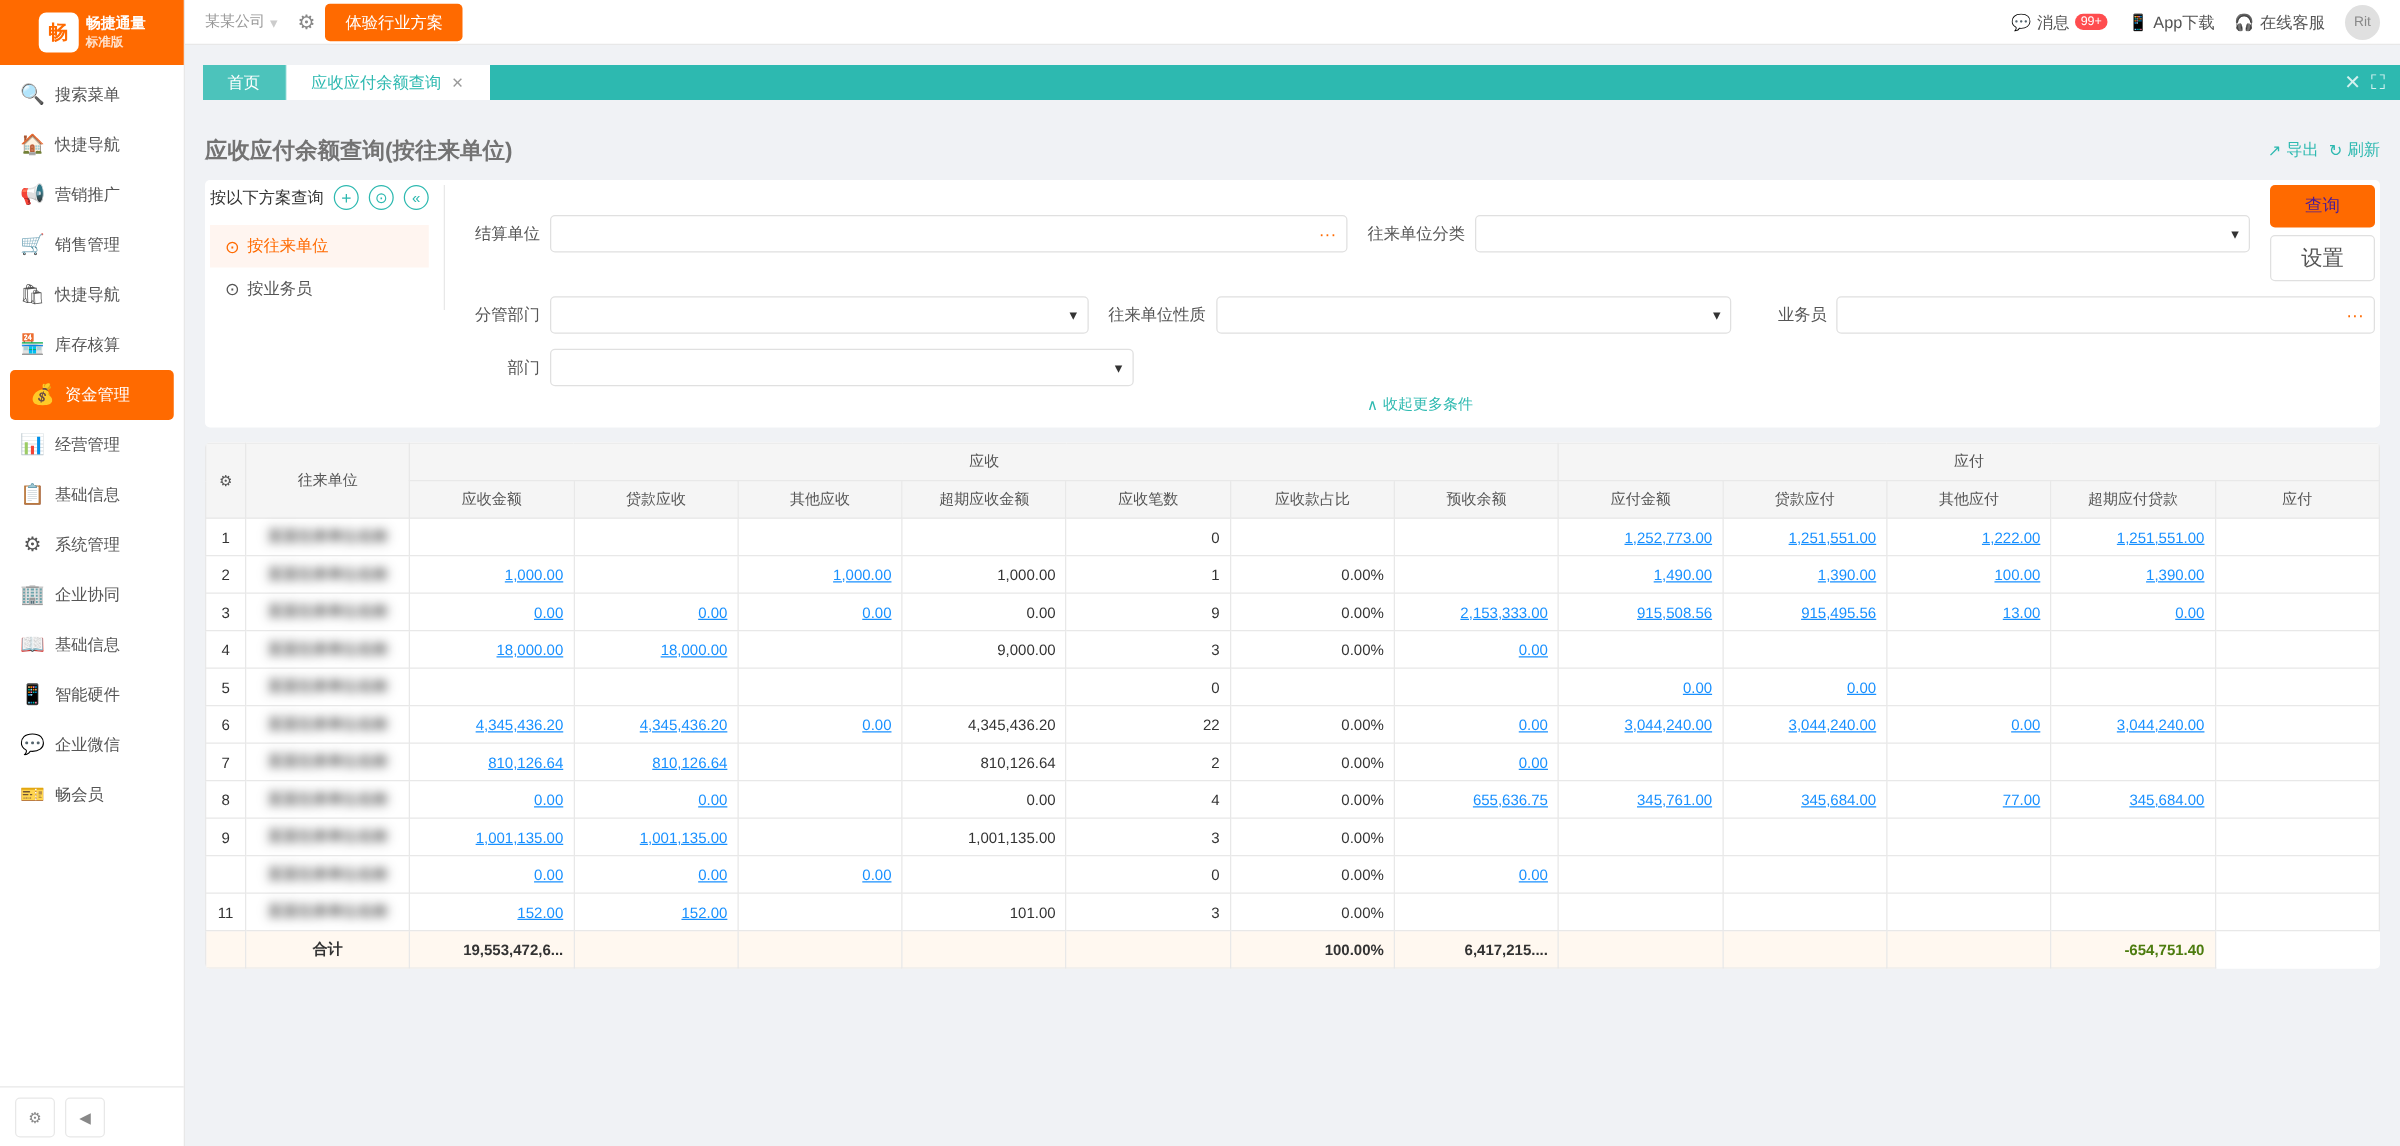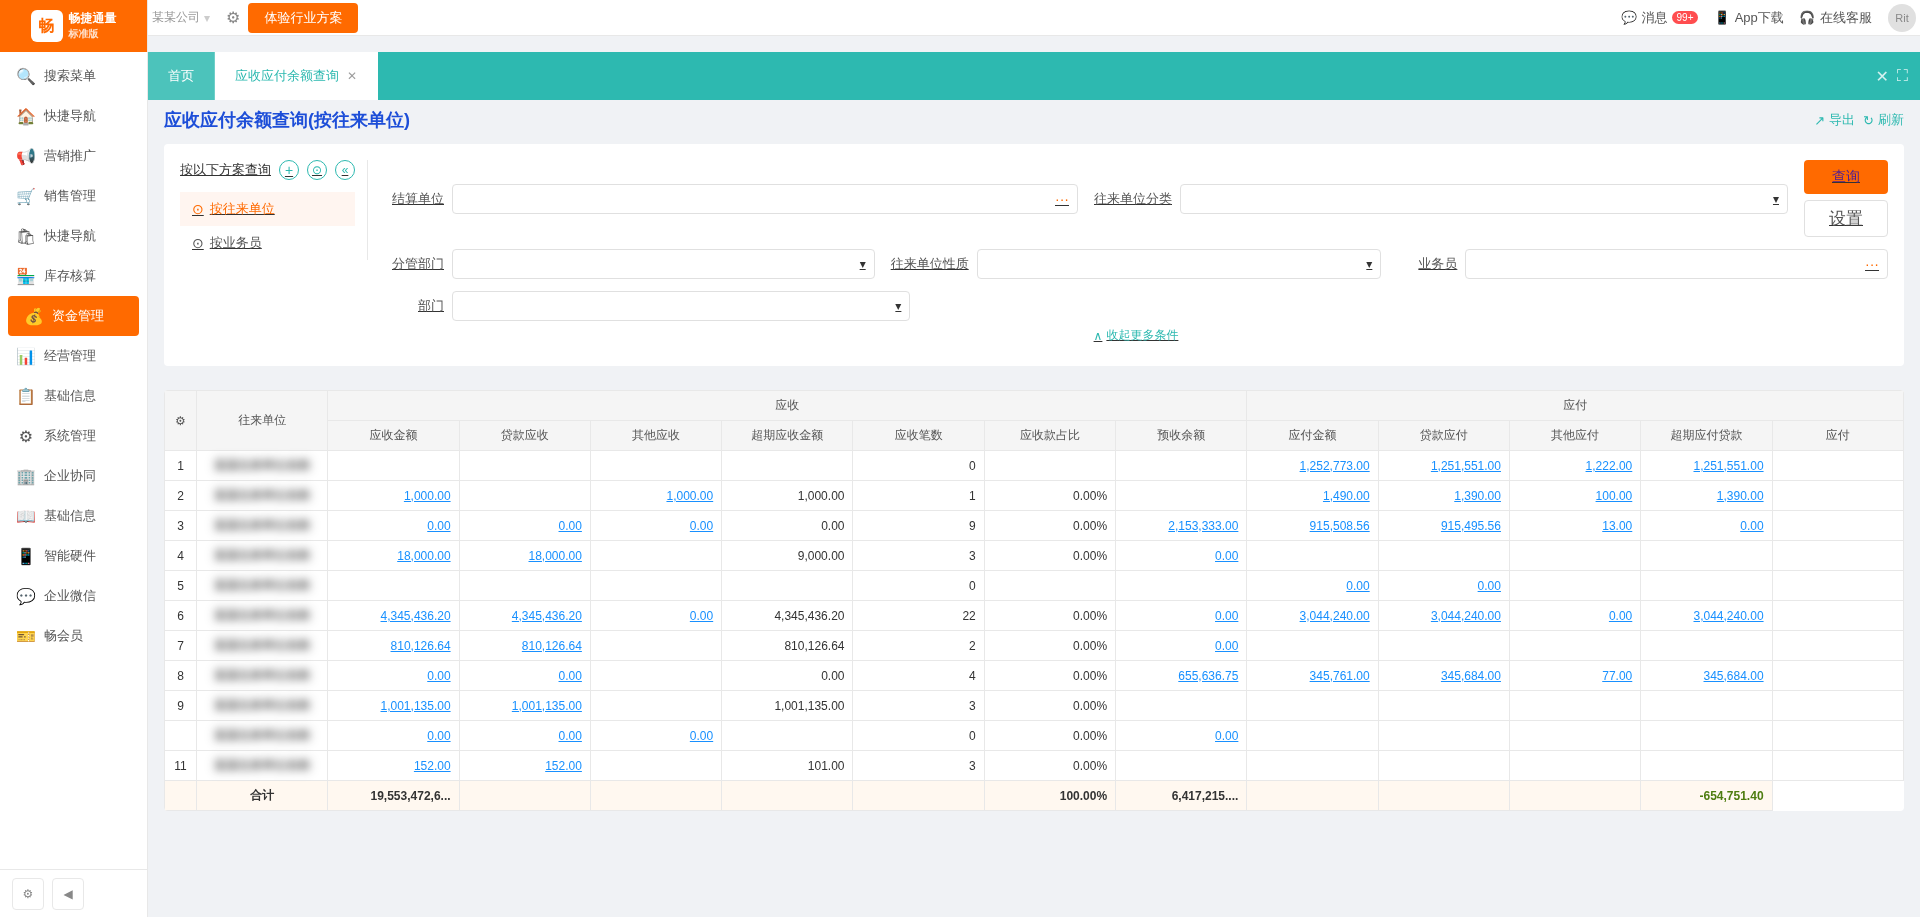--- a/index.html
+++ b/index.html
@@ -36,42 +36,42 @@
     }
     .sidebar-bottom-btn {
       width: 32px; height: 32px; border-radius: 4px; border: 1px solid #e8e8e8;
       display: flex; align-items: center; justify-content: center; cursor: pointer; color: #888;
     }
 
     
     .topbar {
       position: fixed; left: 148px; right: 0; top: 0; height: 36px;
       background: #fff; border-bottom: 1px solid #e8e8e8;
-      display: flex; align-items: center; padding: 0 4px; z-index: 100;
+      display: flex; align-items: center; padding: 0 16px; z-index: 100;
     }
     .topbar-left { display: flex; align-items: center; gap: 8px; flex: 1; }
     .topbar-breadcrumb { color: #999; font-size: 12px; display: flex; align-items: center; gap: 4px; }
     .topbar-breadcrumb .sep { color: #ccc; }
     .topbar-gear { color: #888; cursor: pointer; font-size: 16px; margin-left: 8px; }
     .topbar-btn-orange {
       background: #ff6a00; color: #fff; border: none; border-radius: 4px;
       padding: 6px 16px; font-size: 13px; cursor: pointer; font-family: inherit;
     }
     .topbar-right { display: flex; align-items: center; gap: 16px; }
     .topbar-right-item { display: flex; align-items: center; gap: 4px; color: #555; cursor: pointer; font-size: 13px; }
     .topbar-badge {
       background: #ff4d4f; color: #fff; font-size: 10px; border-radius: 10px;
       padding: 1px 5px; min-width: 18px; text-align: center;
     }
     .topbar-user { display: flex; align-items: center; gap: 6px; }
     .topbar-avatar { width: 28px; height: 28px; border-radius: 50%; background: #e0e0e0; display: flex; align-items: center; justify-content: center; font-size: 11px; color: #888; }
 
     
     .tabbar {
-      position: fixed; left: 148px; right: 0; top: 52px; height: 48px;
+      position: fixed; left: 162px; right: 0; top: 52px; height: 28px;
       background: #2db9b0; display: flex; align-items: stretch; z-index: 99;
     }
     .tab-item {
       display: flex; align-items: center; padding: 0 20px; cursor: pointer;
       color: rgba(255,255,255,0.8); font-size: 13px; border-right: 1px solid rgba(255,255,255,0.2);
     }
     .tab-item.home { background: rgba(255,255,255,0.15); color: #fff; }
     .tab-item.active { background: #fff; color: #2db9b0; }
     .tab-item .tab-close { margin-left: 8px; color: rgba(0,0,0,0.4); font-size: 12px; }
     .tabbar-actions { margin-left: auto; display: flex; align-items: center; padding: 0 12px; gap: 8px; }
@@ -81,33 +81,32 @@
     .main-content {
       margin-left: 148px; margin-top: 92px; padding: 16px;
       min-height: calc(917px - 92px); background: #f0f2f5;
     }
 
     
     .page-header {
       display: flex; align-items: center; justify-content: space-between;
       margin-bottom: 12px;
     }
-    .page-title { font-size: 18px; font-weight: bold; color: #1d4ed8; }
+    .page-title { font-size: 18px; font-weight: bold; color: #737373; }
     .page-actions { display: flex; gap: 8px; }
     .page-action-btn {
       display: flex; align-items: center; gap: 4px; cursor: pointer;
       color: #2db9b0; font-size: 13px; border: none; background: none;
       font-family: inherit;
     }
 
     
     .search-panel {
-      background: #fff; border-radius: 4px; padding: 16px;
-      margin-bottom: 24px;
-      text-decoration: underline;
+      background: #fff; border-radius: 4px; padding: 4px;
+      margin-bottom: 12px;
     }
     .search-panel-header {
       display: flex; align-items: center; gap: 8px; margin-bottom: 12px;
     }
     .search-label { font-size: 13px; color: #333; }
     .search-add-btn {
       width: 20px; height: 20px; border-radius: 50%; border: 1px solid #2db9b0;
       color: #2db9b0; display: flex; align-items: center; justify-content: center;
       cursor: pointer; font-size: 14px;
     }

